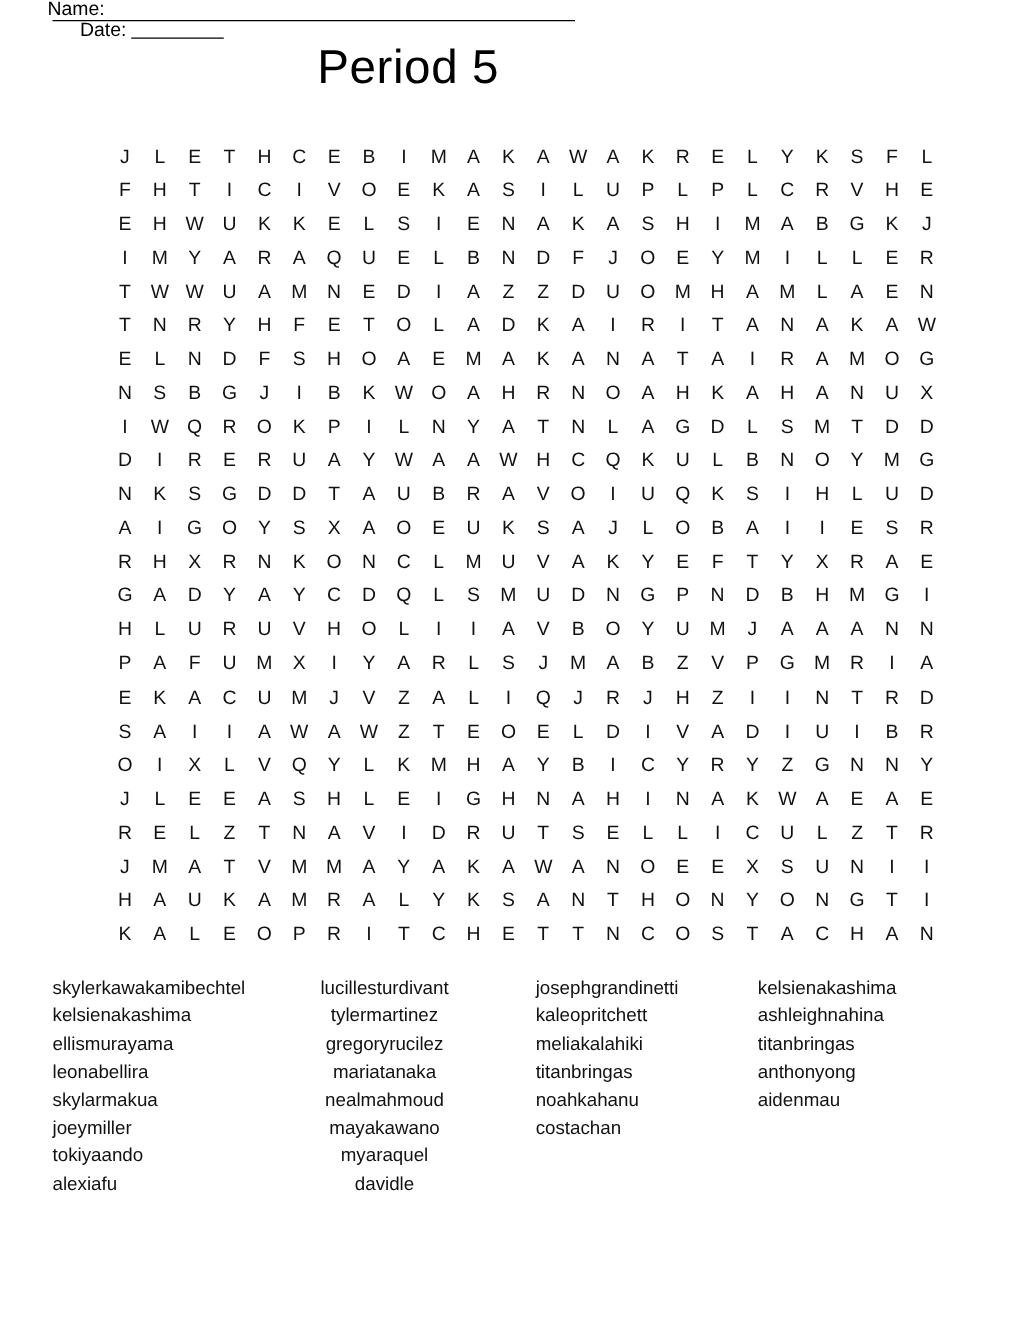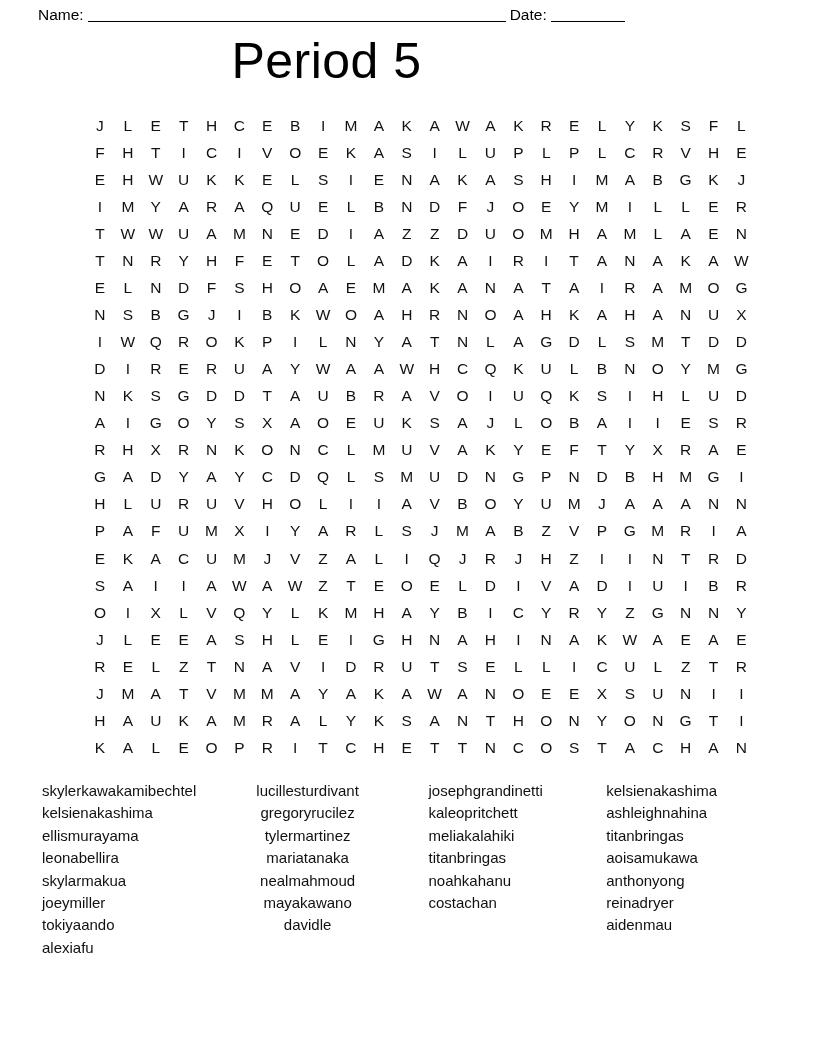--- a/index.html
+++ b/index.html
@@ -17,53 +17,53 @@
   }
 
   
   #name-date-row {
     position: absolute;
     top: 0px;
     left: 0px;
     width: 816px;
     height: 30px;
     display: flex;
-    align-items: center;
     padding: 0 38px 0 38px;
     box-sizing: border-box;
     font-size: 15.5px;
+    flex-direction: column;
   }
   .field-label {
     white-space: nowrap;
     font-size: 15.5px;
     line-height: 1;
   }
   .rule {
     display: inline-block;
     border-bottom: 1.2px solid #000;
     height: 13px;
     margin-left: 4px;
   }
   #name-rule { width: 418px; }
   #date-rule { width: 74px; }
   #date-group {
-    margin-left: 4px;
+    margin-left: 26px;
     display: flex;
     align-items: center;
     white-space: nowrap;
   }
 
   
   #puzzle-title {
     position: absolute;
     top: 34px;
     left: 0;
     width: 653px;
     text-align: center;
-    font-size: 50px;
+    font-size: 38px;
     font-weight: 400;
     letter-spacing: 0.5px;
     line-height: 1.1;
   }
 
   
   #letter-grid {
     position: absolute;
     top: 112px;
     left: 86px;
@@ -757,37 +757,36 @@
       <div class="word-item">kelsienakashima</div>
       <div class="word-item">ellismurayama</div>
       <div class="word-item">leonabellira</div>
       <div class="word-item">skylarmakua</div>
       <div class="word-item">joeymiller</div>
       <div class="word-item">tokiyaando</div>
       <div class="word-item">alexiafu</div>
     </div>
   <div class="word-column" id="word-col-1">
       <div class="word-item">lucillesturdivant</div>
+      <div class="word-item">tylermartinez</div>
       <div class="word-item">gregoryrucilez</div>
-      <div class="word-item">tylermartinez</div>
       <div class="word-item">mariatanaka</div>
       <div class="word-item">nealmahmoud</div>
       <div class="word-item">mayakawano</div>
+      <div class="word-item">myaraquel</div>
       <div class="word-item">davidle</div>
     </div>
   <div class="word-column" id="word-col-2">
       <div class="word-item">josephgrandinetti</div>
       <div class="word-item">kaleopritchett</div>
       <div class="word-item">meliakalahiki</div>
       <div class="word-item">titanbringas</div>
       <div class="word-item">noahkahanu</div>
       <div class="word-item">costachan</div>
     </div>
   <div class="word-column" id="word-col-3">
       <div class="word-item">kelsienakashima</div>
       <div class="word-item">ashleighnahina</div>
       <div class="word-item">titanbringas</div>
-      <div class="word-item">aoisamukawa</div>
       <div class="word-item">anthonyong</div>
-      <div class="word-item">reinadryer</div>
       <div class="word-item">aidenmau</div>
     </div>
 </div>
 
 </body></html>

